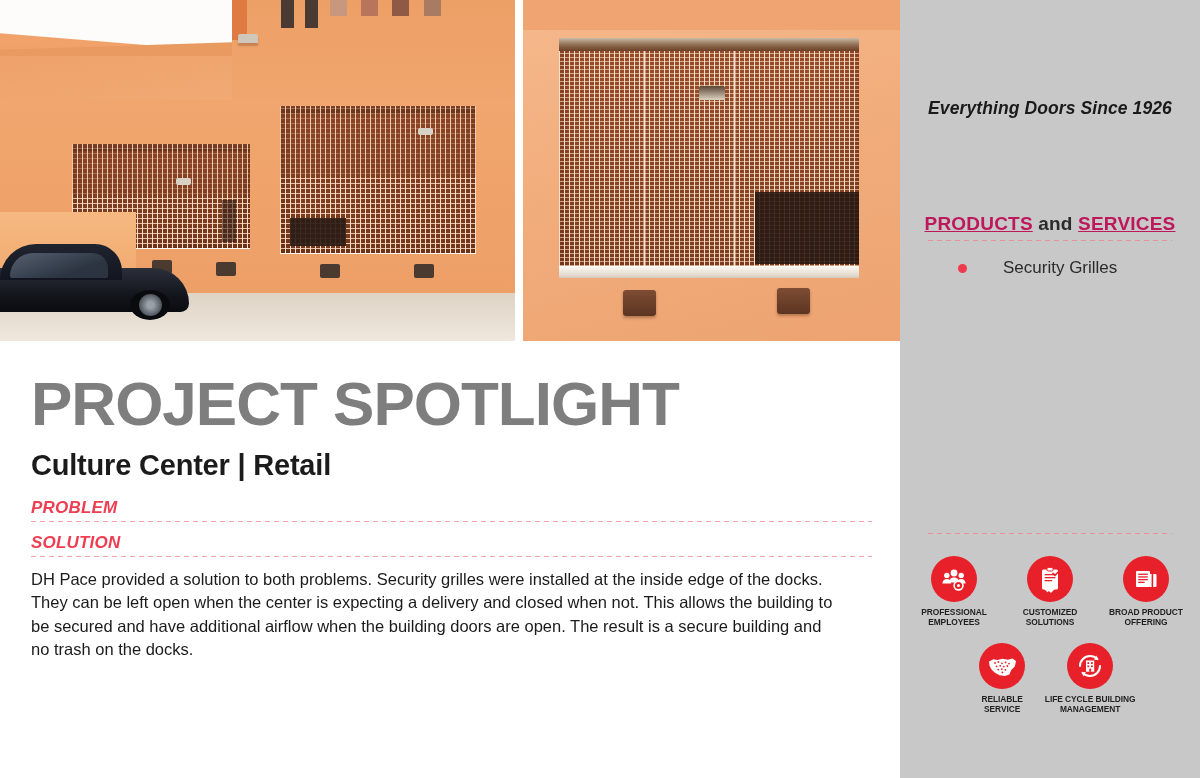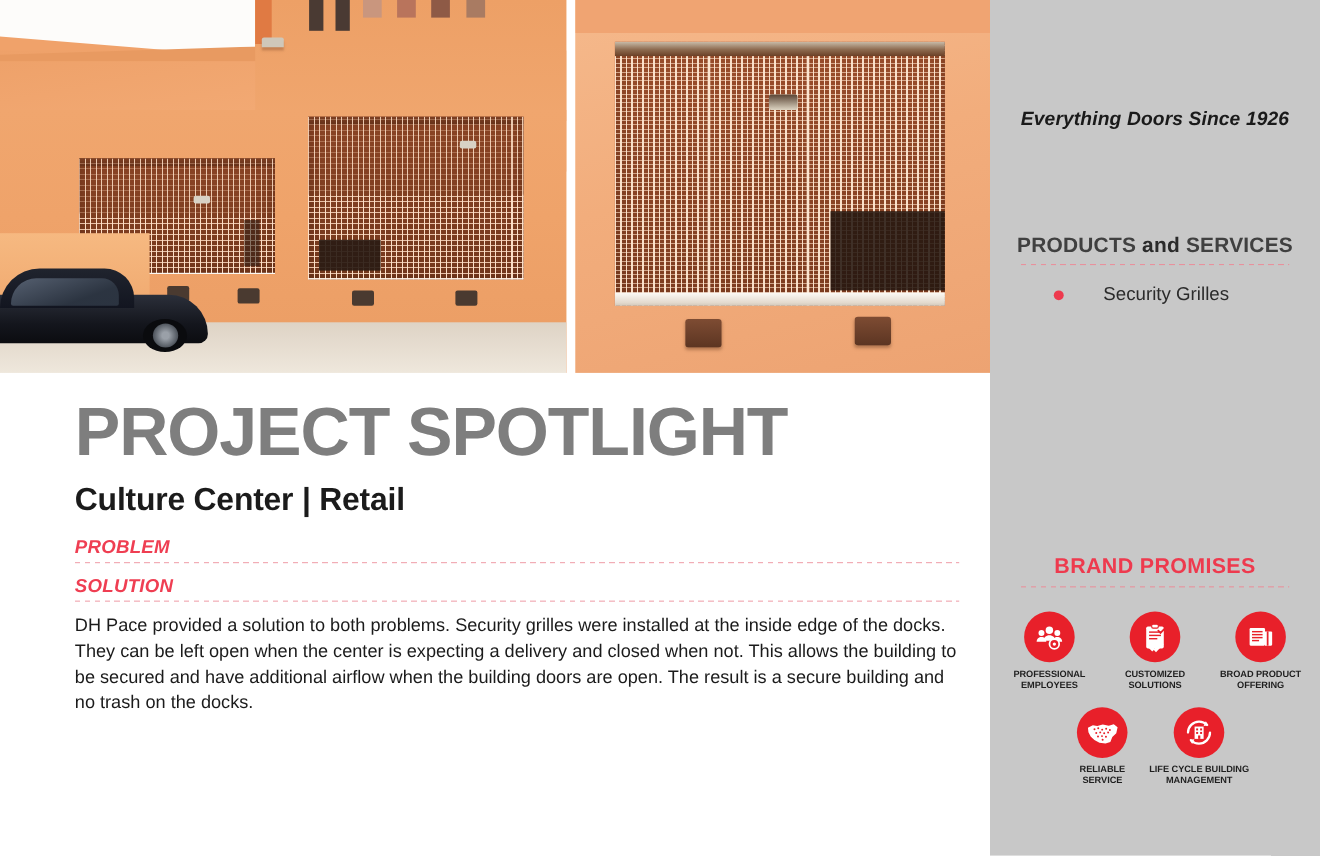--- a/index.html
+++ b/index.html
@@ -172,22 +172,22 @@
     background:rgba(255,235,215,.45);
   }
   .bumper-r {
     position:absolute; width:33px; height:26px;
     background:linear-gradient(180deg,#7e4c33,#5c3522); border-radius:3px;
     box-shadow:0 2px 3px rgba(90,50,25,.4);
   }
 
   
   .main {
-    position:absolute; left:0; top:339px; width:900px; height:353px;
-    background:#ffffff; padding:24px 28px 0 68px;
+    position:absolute; left:0; top:349px; width:900px; height:353px;
+    background:#ffffff; padding:24px 28px 0 31px;
   }
   .spotlight-title {
     font-size:62px; font-weight:bold; color:#7e7e7e;
     letter-spacing:-1px; line-height:1; margin-bottom:14px;
   }
   .subtitle {
     font-size:29px; font-weight:bold; color:#1b1b1b;
     margin-bottom:16px; letter-spacing:-.2px;
   }
   .sec-label {
@@ -231,21 +231,21 @@
   .logo-tag {
     margin-top:2px; font-size:17.5px; font-style:italic; font-weight:bold;
     color:#1a1a1a; letter-spacing:.1px;
   }
 
   
   .ps-head {
     position:absolute; left:0; top:213px; width:300px; text-align:center;
     font-size:19px; font-weight:bold; letter-spacing:.2px;
   }
-  .ps-red { color:#404040; }
+  .ps-red { color:#be185d;text-decoration:underline; }
   .ps-and { color:#2b2b2b; font-weight:bold; }
   .sb-rule {
     position:absolute; left:28px; top:240px; width:244px; height:1px;
     background-image:repeating-linear-gradient(90deg,#e8919c 0 5px, transparent 5px 9px);
   }
   .ps-list { position:absolute; left:0; top:258px; width:300px; }
   .ps-item {
     display:flex; align-items:center; justify-content:flex-start;
     padding-left:58px; font-size:17px; color:#2b2b2b;
   }
@@ -383,21 +383,20 @@
     </div>
     <div class="sb-rule"></div>
 
     <div class="ps-list">
       <div class="ps-item">
         <span class="ps-bullet"></span>
         <span>Security Grilles</span>
       </div>
     </div>
 
-    <div class="bp-head">BRAND PROMISES</div>
     <div class="bp-rule"></div>
 
     <div class="bp-grid-1">
 
       <div class="bp-cell">
         <div class="bp-circle">
           <svg width="30" height="30" viewBox="0 0 30 30">
             <circle cx="15" cy="9" r="3.4" fill="#fff"></circle>
             <path d="M9.6 18.6c0-3 2.4-5.2 5.4-5.2s5.4 2.2 5.4 5.2z" fill="#fff"></path>
             <circle cx="7.8" cy="11.4" r="2.7" fill="#fff"></circle>

